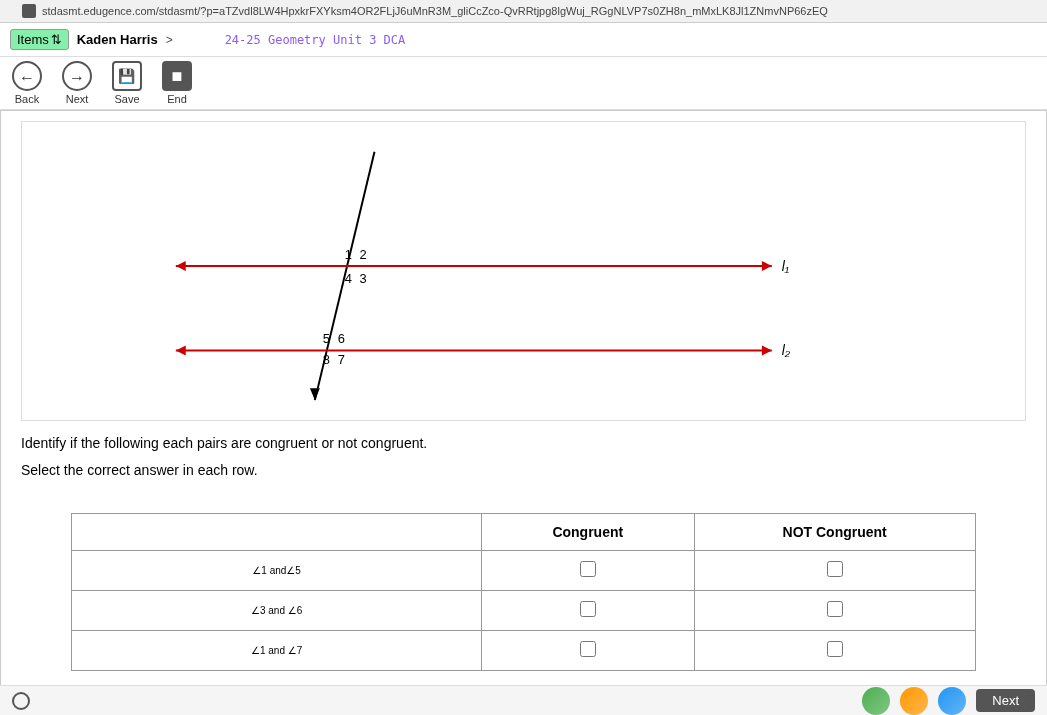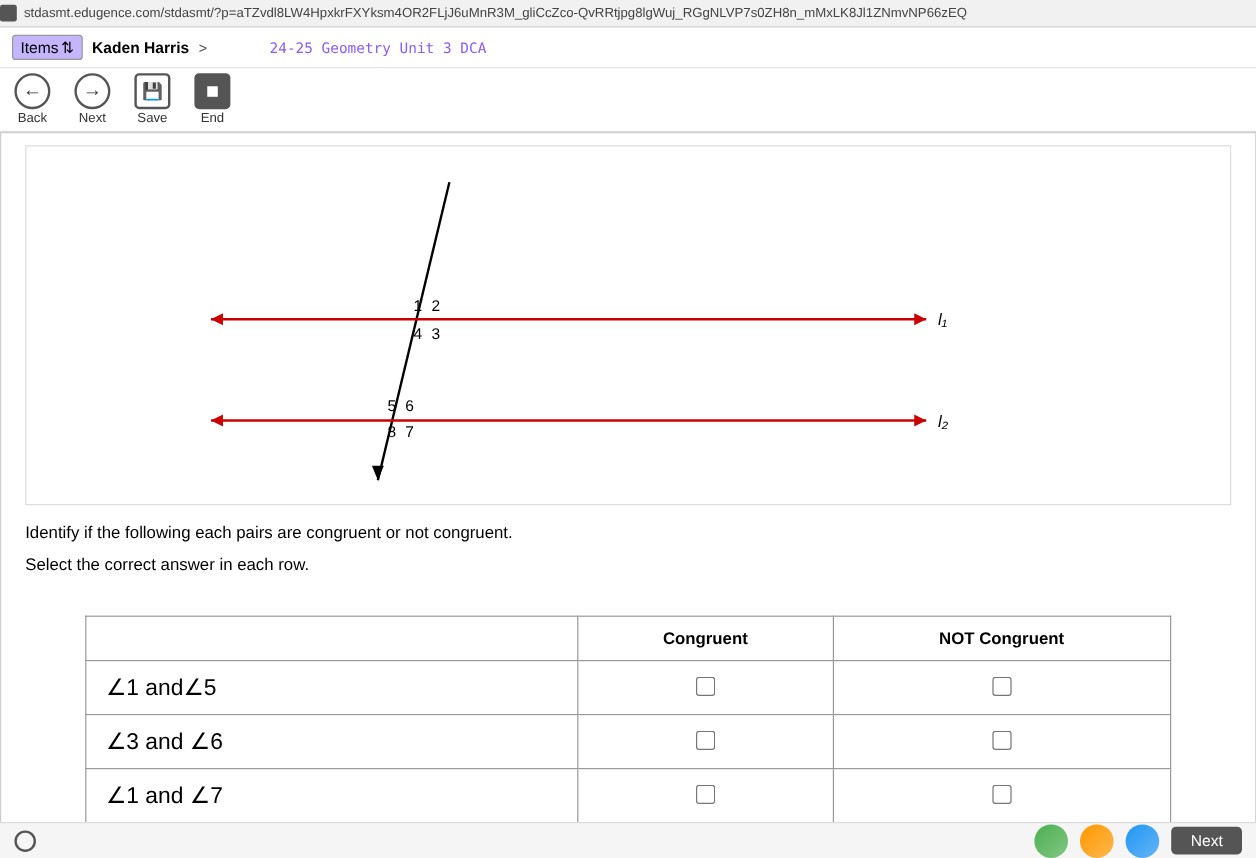--- a/index.html
+++ b/index.html
@@ -2,21 +2,21 @@
 <html><head>
   <meta charset="utf-8">
   <style>
     * { box-sizing: border-box; margin: 0; padding: 0; }
     body { font-family: Arial, sans-serif; font-size: 14px; background: #fff; width: 1047px; height: 715px; overflow: hidden; }
 
     
     .browser-bar {
       background: #f1f1f1;
       border-bottom: 1px solid #ccc;
-      padding: 4px 0;
+      padding: 4px 22px;
       font-size: 12px;
       color: #333;
       display: flex;
       align-items: center;
       gap: 6px;
     }
     .browser-favicon {
       width: 14px; height: 14px;
       background: #555;
       display: inline-block;
@@ -36,21 +36,21 @@
       align-items: center;
       gap: 8px;
       font-size: 13px;
     }
     .items-btn {
       border: 1px solid #999;
       border-radius: 3px;
       padding: 2px 6px;
       font-size: 13px;
       cursor: pointer;
-      background: #c4b5fd;
+      background: #86efac;
       display: flex;
       align-items: flex-start;
       gap: 2px;
     }
     .breadcrumb-text {
       color: #8b5cf6;
       font-size: 12px;
       margin-left: 44px;
     }
     .breadcrumb-arrow {
@@ -130,22 +130,22 @@
       padding: 10px 16px;
       text-align: center;
       vertical-align: middle;
     }
     .answer-table th {
       background: #fff;
       font-weight: bold;
       font-size: 14px;
     }
     .answer-table td.label-cell {
-      text-align: left;
-      font-size: 19px;
+      text-align: center;
+      font-size: 10px;
       min-width: 200px;
     }
     .answer-table input[type="checkbox"] {
       width: 16px; height: 16px;
       cursor: pointer;
     }
 
     
     .status-bar {
       position: fixed;

